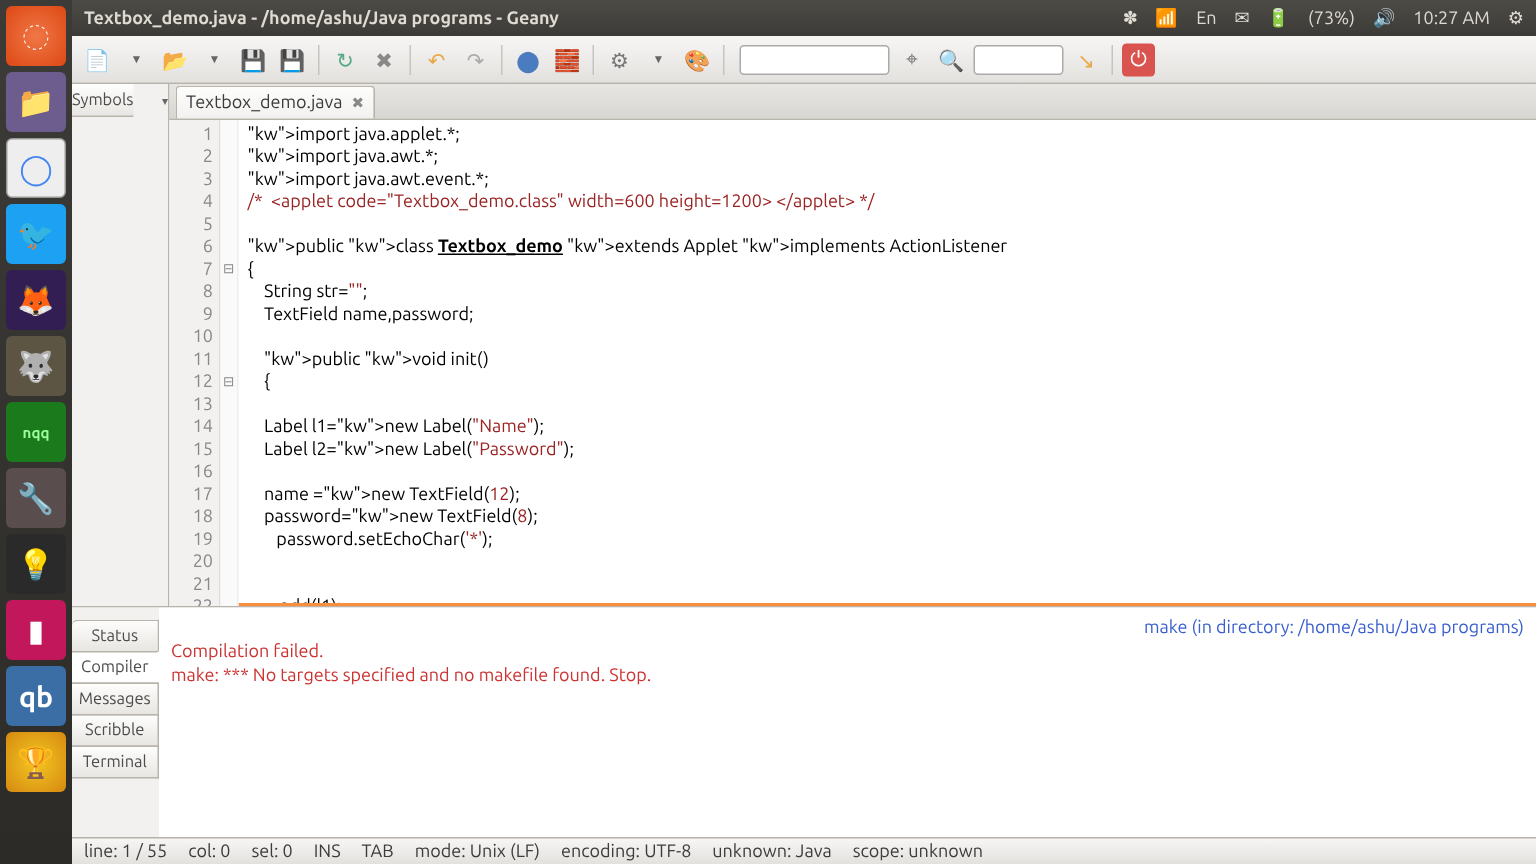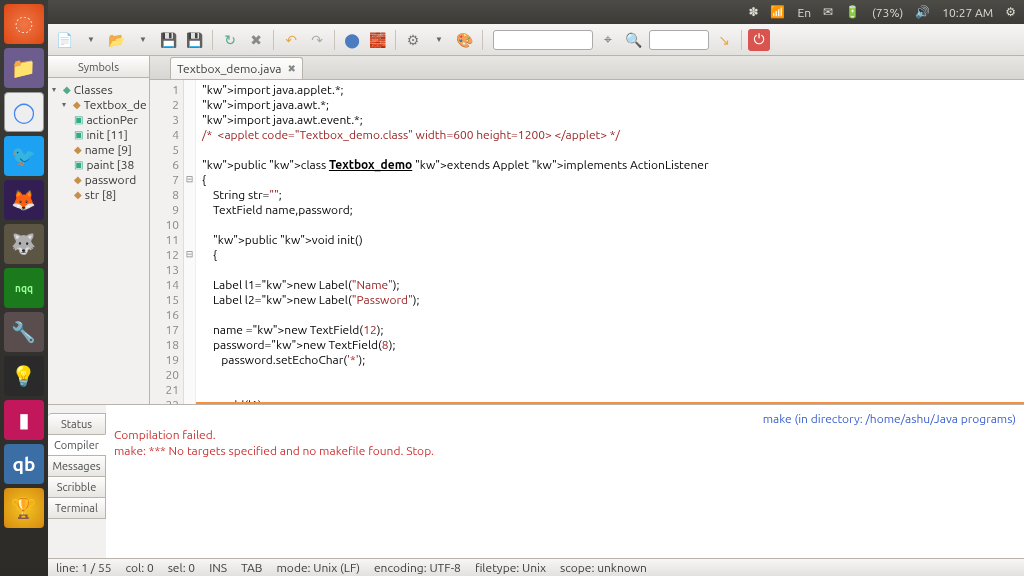--- a/index.html
+++ b/index.html
@@ -22,30 +22,30 @@
 .topbar { height: 24px; background: linear-gradient(to bottom, #4c4b46, #3c3b37); color: #dfdbd2; display: flex; align-items: center; padding: 0 8px; font-size: 12px; }
 .topbar .title { font-weight: bold; }
 .topbar .right { margin-left: auto; display: flex; gap: 12px; align-items: center; }
 .topbar .right span { font-size: 12px; }
 .toolbar { height: 32px; background: linear-gradient(to bottom, #f7f6f5, #e2e1de); border-bottom: 1px solid #b8b4ab; display: flex; align-items: center; padding: 0 6px; gap: 4px; }
 .tb-btn { width: 22px; height: 22px; display: flex; align-items: center; justify-content: center; border-radius: 2px; font-size: 14px; }
 .tb-sep { width: 1px; height: 20px; background: #c8c4bb; margin: 0 2px; }
 .tb-search { width: 100px; height: 20px; border: 1px solid #aaa; border-radius: 3px; background: #fff; margin-left: 4px; }
 .tb-search2 { width: 60px; height: 20px; border: 1px solid #aaa; border-radius: 3px; background: #fff; }
 .content { flex: 1; display: flex; min-height: 0; }
-.sidebar { width: 102px; display: flex; flex-direction: column; border-right: 1px solid #b8b4ab; background: #f2f1f0; }
+.sidebar { width: 65px; display: flex; flex-direction: row; border-right: 1px solid #b8b4ab; background: #f2f1f0; gap: 15px; }
 .sb-tab { height: 22px; display: flex; align-items: center; justify-content: center; background: linear-gradient(to bottom, #fdfdfc, #e8e6e2); border-top: 1px solid #fff; border-bottom: 1px solid #b8b4ab; font-size: 11px; color: #4c4c4c; }
 .sb-tree { flex: 1; padding: 4px 2px; font-size: 11px; overflow: hidden; }
 .tree-row { display: flex; align-items: center; gap: 3px; padding: 1px 0 1px 2px; white-space: nowrap; color: #333; }
 .tree-row.ind1 { padding-left: 12px; }
 .tree-row.ind2 { padding-left: 24px; }
 .tree-arrow { font-size: 8px; color: #666; width: 8px; }
 .tree-ico { font-size: 10px; }
 .editor-area { flex: 1; display: flex; flex-direction: column; min-width: 0; }
-.tabbar { height: 24px; background: linear-gradient(to bottom, #e8e6e2, #d8d6d2); display: flex; align-items: flex-end; padding-left: 20px; border-bottom: 1px solid #b8b4ab; }
+.tabbar { height: 24px; background: linear-gradient(to bottom, #e8e6e2, #d8d6d2); display: flex; align-items: flex-end; padding-left: 4px; border-bottom: 1px solid #b8b4ab; }
 .tab { height: 22px; background: linear-gradient(to bottom, #fdfdfc, #f2f1f0); border: 1px solid #b8b4ab; border-bottom: none; border-radius: 3px 3px 0 0; padding: 0 6px; display: flex; align-items: center; gap: 6px; font-size: 11px; color: #3c3c3c; }
 .tab .x { color: #888; font-size: 10px; }
 .code-wrap { flex: 1; display: flex; background: #fff; overflow: hidden; font-family: "DejaVu Sans Mono", monospace; font-size: 12.5px; line-height: 15px; }
 .gutter { width: 34px; background: #f2f1f0; border-right: 1px solid #ddd; color: #888; text-align: right; padding: 2px 4px 0 0; }
 .foldcol { width: 12px; background: #fafafa; border-right: 1px solid #eee; color: #888; padding-top: 2px; text-align: center; font-size: 9px; line-height: 15px; }
 .code { flex: 1; padding: 2px 8px 0 6px; white-space: pre; overflow: hidden; position: relative; }
 .code::after { content: ""; position: absolute; left: 0; right: 0; bottom: 0; height: 2px; background: #f78f3f; }
 .str { color: #9b2323; }
 .cm { color: #9b2323; }
 .num { color: #9b2323; }
@@ -74,20 +74,21 @@
   <div class="launcher-item li-nqq">nqq</div>
   <div class="launcher-item li-tool">🔧</div>
   <div class="launcher-item li-dark">💡</div>
   <div class="launcher-item li-pink">▮</div>
   <div class="launcher-item li-qb">qb</div>
   <div class="launcher-item li-trophy">🏆</div>
 </div>
 
 <div class="main">
   <div class="topbar">
+    <span class="title">Textbox_demo.java - /home/ashu/Java programs - Geany</span>
     <div class="right">
       <span>✽</span>
       <span>📶</span>
       <span>En</span>
       <span>✉</span>
       <span>🔋</span>
       <span>(73%)</span>
       <span>🔊</span>
       <span>10:27 AM</span>
       <span>⚙</span>
@@ -271,16 +272,16 @@
   </div>
 
   <div class="status">
     <span>line: 1 / 55</span>
     <span>col: 0</span>
     <span>sel: 0</span>
     <span>INS</span>
     <span>TAB</span>
     <span>mode: Unix (LF)</span>
     <span>encoding: UTF-8</span>
-    <span>filetype: Unix</span>
+    <span>unknown: Java</span>
     <span>scope: unknown</span>
   </div>
 </div>
 
 </body></html>

